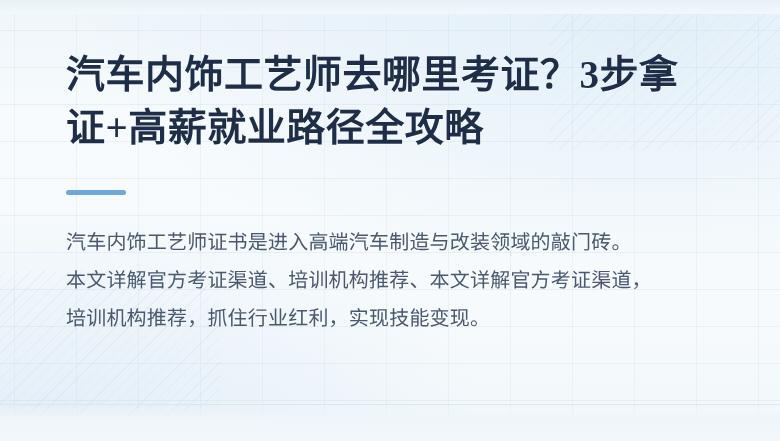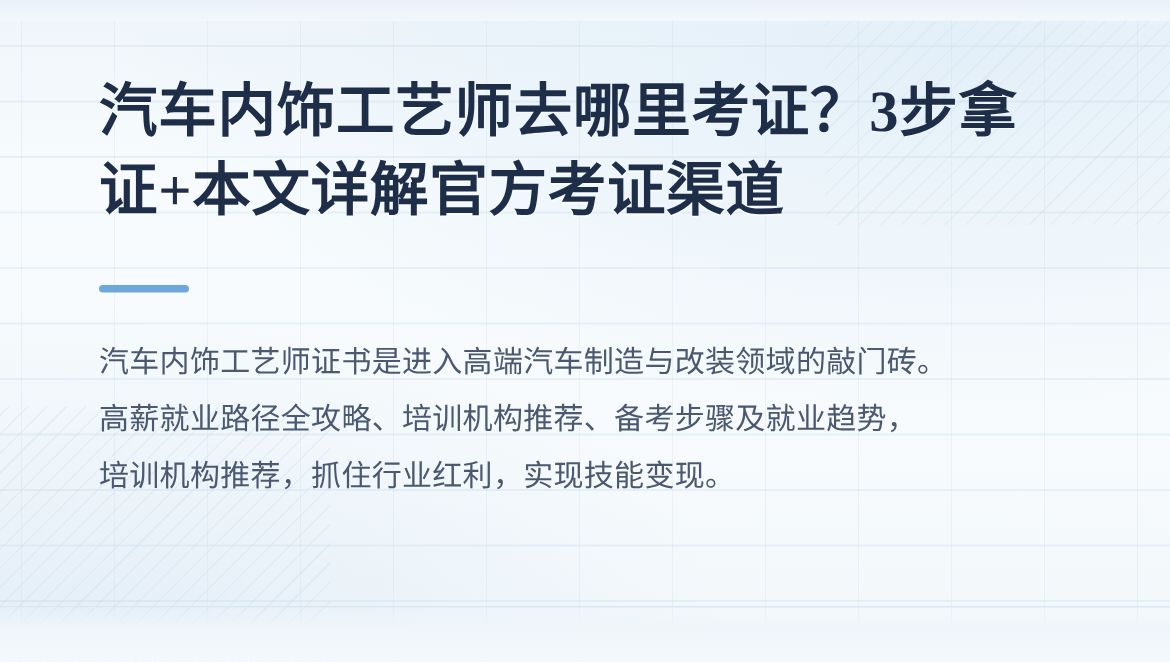--- a/index.html
+++ b/index.html
@@ -142,25 +142,25 @@
   <div class="bg-grid"></div>
   <div class="bg-corner-lines-tr"></div>
   <div class="bg-corner-lines"></div>
   <div class="bg-topband"></div>
   <div class="bg-bottomband"></div>
 
   <div class="content">
 
     <h1 class="cover-title" style="color: rgb(30, 46, 73);">
       <span class="title-line">汽车内饰工艺师去哪里考证？3步拿</span>
-      <span class="title-line">证+本文详解官方考证渠道</span>
+      <span class="title-line">证+高薪就业路径全攻略</span>
     </h1>
 
     <div class="accent-bar" style="background: rgb(110, 168, 218); width: 60px; height: 5px;"></div>
 
     <div class="cover-body" style="color: rgb(74, 88, 112);">
       <span class="body-line">汽车内饰工艺师证书是进入高端汽车制造与改装领域的敲门砖。</span>
-      <span class="body-line">高薪就业路径全攻略、培训机构推荐、备考步骤及就业趋势，</span>
+      <span class="body-line">本文详解官方考证渠道、培训机构推荐、本文详解官方考证渠道，</span>
       <span class="body-line">培训机构推荐，抓住行业红利，实现技能变现。</span>
     </div>
 
   </div>
 </div>
 
 </body></html>

